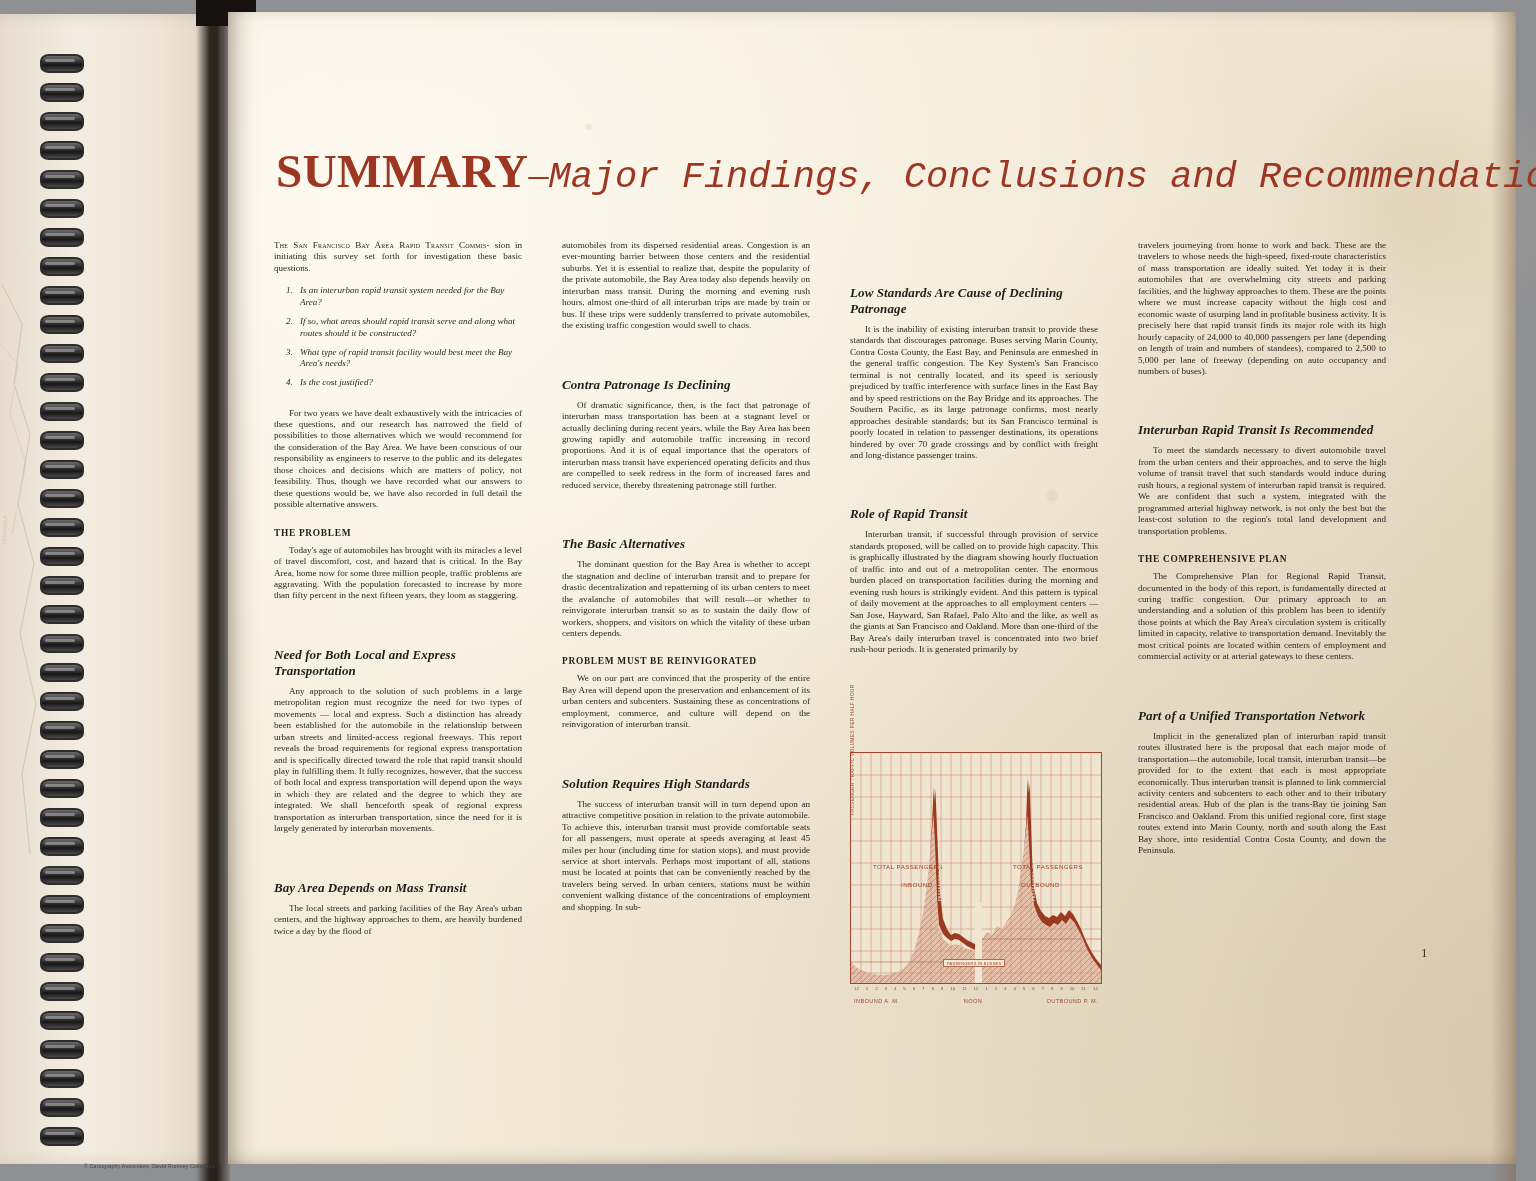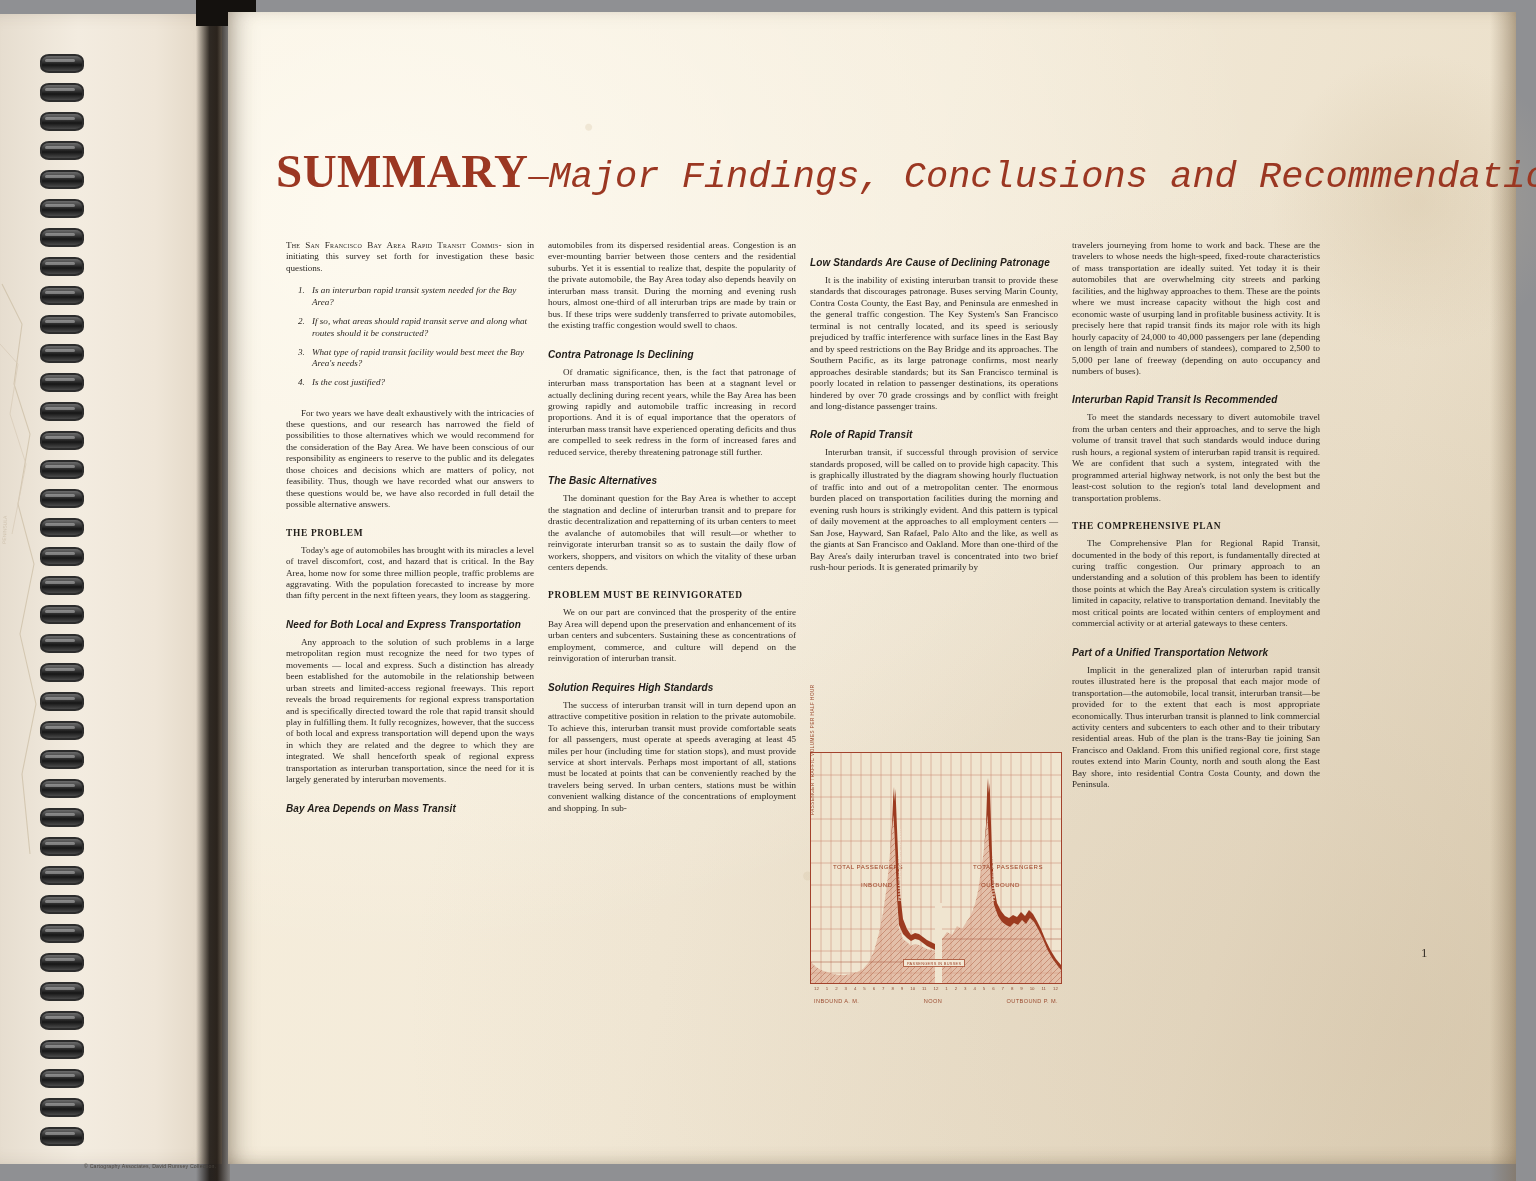--- a/index.html
+++ b/index.html
@@ -48,35 +48,35 @@
 
   
   .title-wrap{position:absolute;left:48px;top:132px;width:1180px;
      white-space:nowrap;color:#9b3722;}
   .t-main{font-family:"Liberation Serif",serif;font-weight:700;font-size:47px;
      letter-spacing:.5px;}
   .t-dash{font-size:40px;font-weight:400;}
   .t-sub{font-family:Liberation Mono, monospace;font-style:italic;font-size:37px;}
 
   
-  .cols{position:absolute;left:58px;top:228px;width:1190px;height:790px;
-        display:flex;gap:14px;}
+  .cols{position:absolute;left:46px;top:228px;width:1190px;height:790px;
+        display:flex;gap:40px;}
   .col{width:248px;position:relative;}
   p,h2,h3{margin:0;}
   .body{font-size:9.1px;line-height:11.45px;text-align:justify;color:#2b2723;
         font-family:"Liberation Serif",serif;hyphens:auto;}
   .body.indent{text-indent:15px;}
   .lead .sc{font-variant:small-caps;letter-spacing:.2px;}
   .gap{height:11px;}
   .gap-s{height:7px;}
   .gap-l{height:17px;}
   h2.secthead{font-size:9.4px;font-weight:700;letter-spacing:.7px;color:#211d19;
        font-family:"Liberation Serif",serif;}
-  h3.subhead{font-size:10px;font-weight:700;font-style:italic;color:#211d19;
-       font-family:Liberation Sans, sans-serif;letter-spacing:.1px;}
+  h3.subhead{font-size:13px;font-weight:700;font-style:italic;color:#211d19;
+       font-family:Liberation Serif, serif;letter-spacing:.1px;margin-top:28px;}
   ol.questions{margin:0;padding:0 0 0 26px;list-style:none;}
   ol.questions li{font-size:9.1px;line-height:11.6px;font-style:italic;
        color:#2b2723;margin-bottom:7.5px;position:relative;}
   ol.questions li .num{position:absolute;left:-14px;font-style:italic;}
 
   
   .chartbox{position:absolute;left:0;top:512px;width:252px;height:262px;}
   .chart-frame{position:relative;width:252px;height:232px;
       background:#f0e5d0;border:1.4px solid #a3422c;box-sizing:border-box;}
   .chart-svg{position:absolute;left:0;top:0;}
@@ -189,20 +189,21 @@
         <h2 class="secthead">THE PROBLEM</h2>
         <div class="gap-s"></div>
         <p class="body indent">Today's age of automobiles has brought with its miracles a level of travel discomfort, cost, and hazard that is critical. In the Bay Area, home now for some three million people, traffic problems are aggravating. With the population forecasted to increase by more than fifty percent in the next fifteen years, they loom as staggering.</p>
         <div class="gap-l"></div>
         <h3 class="subhead">Need for Both Local and Express Transportation</h3>
         <div class="gap-s"></div>
         <p class="body indent">Any approach to the solution of such problems in a large metropolitan region must recognize the need for two types of movements — local and express. Such a distinction has already been established for the automobile in the relationship between urban streets and limited-access regional freeways. This report reveals the broad requirements for regional express transportation and is specifically directed toward the role that rapid transit should play in fulfilling them. It fully recognizes, however, that the success of both local and express transportation will depend upon the ways in which they are related and the degree to which they are integrated. We shall henceforth speak of regional express transportation as interurban transportation, since the need for it is largely generated by interurban movements.</p>
         <div class="gap-l"></div>
         <h3 class="subhead">Bay Area Depends on Mass Transit</h3>
         <div class="gap-s"></div>
+        <p class="body indent">The local streets and parking facilities of the Bay Area's urban centers, and the highway approaches to them, are heavily burdened twice a day by the flood of</p>
       </div>
 
       <div class="col">
         <p class="body">automobiles from its dispersed residential areas. Congestion is an ever-mounting barrier between those centers and the residential suburbs. Yet it is essential to realize that, despite the popularity of the private automobile, the Bay Area today also depends heavily on interurban mass transit. During the morning and evening rush hours, almost one-third of all interurban trips are made by train or bus. If these trips were suddenly transferred to private automobiles, the existing traffic congestion would swell to chaos.</p>
         <div class="gap-l"></div>
         <h3 class="subhead">Contra Patronage Is Declining</h3>
         <div class="gap-s"></div>
         <p class="body indent">Of dramatic significance, then, is the fact that patronage of interurban mass transportation has been at a stagnant level or actually declining during recent years, while the Bay Area has been growing rapidly and automobile traffic increasing in record proportions. And it is of equal importance that the operators of interurban mass transit have experienced operating deficits and thus are compelled to seek redress in the form of increased fares and reduced service, thereby threatening patronage still further.</p>
         <div class="gap-l"></div>
         <h3 class="subhead">The Basic Alternatives</h3>

